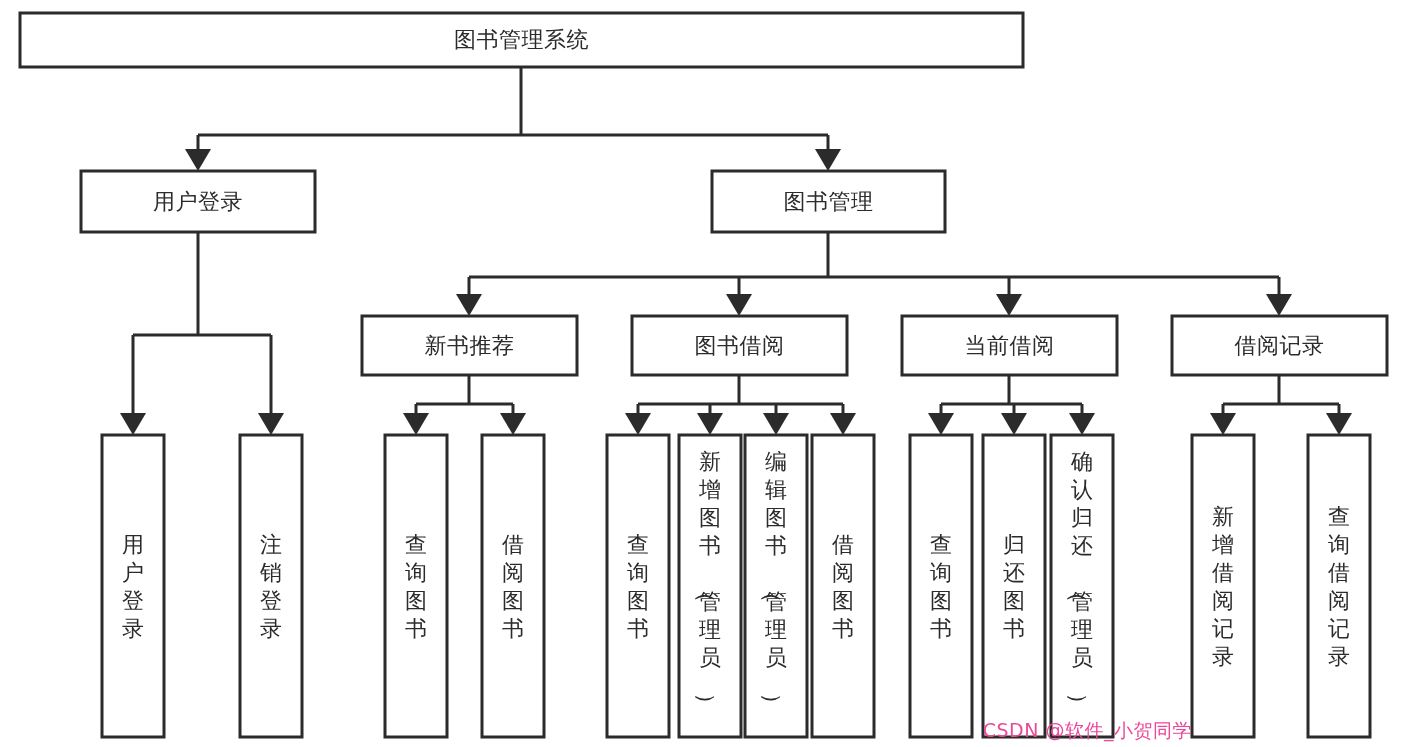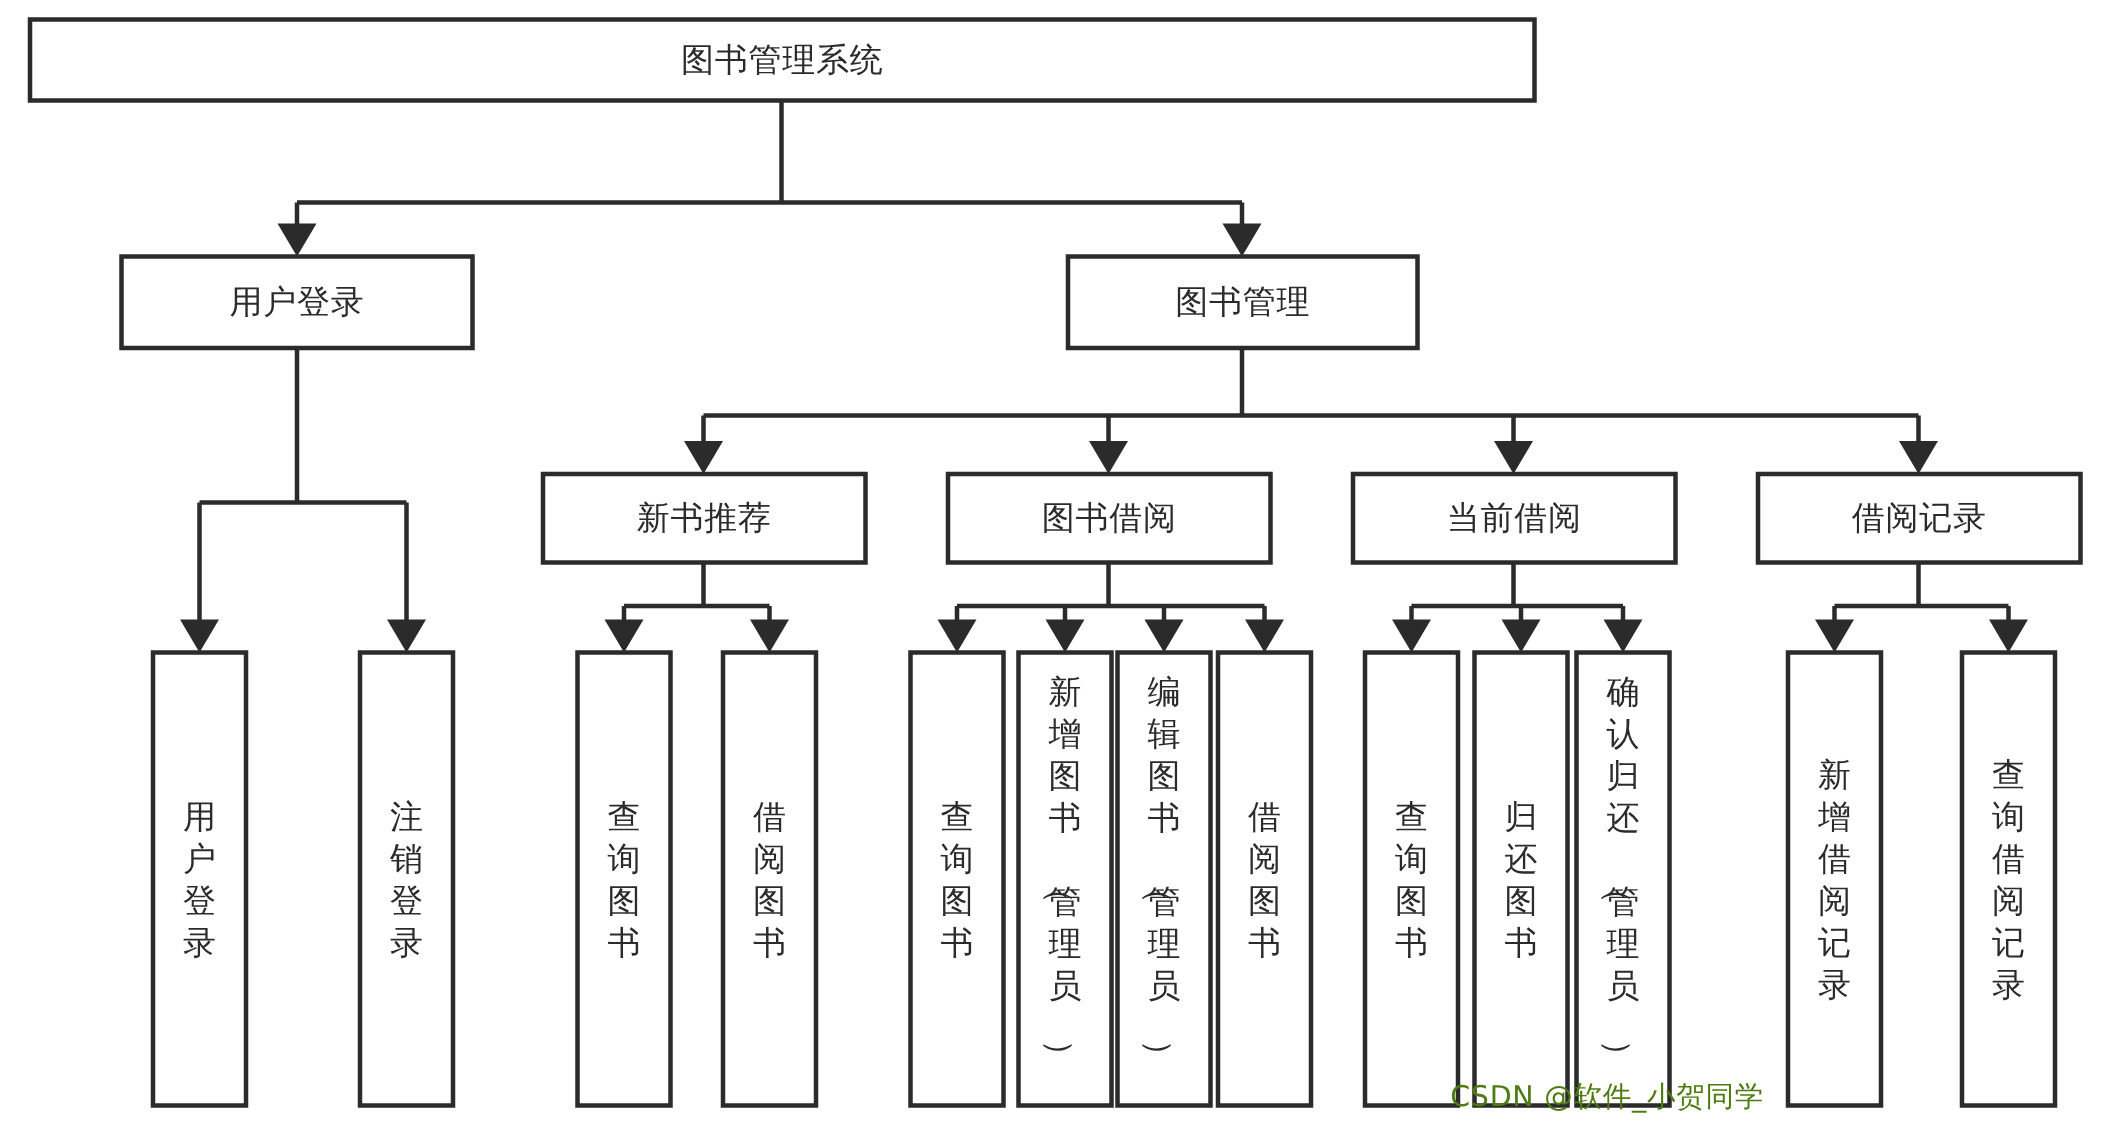--- a/index.html
+++ b/index.html
@@ -52,25 +52,25 @@
     stroke-width: 3;
     fill: none;
     stroke-linecap: butt;
   }
   .arrow-head {
     fill: #2b2b2b;
     stroke: none;
   }
   .watermark {
     position: absolute;
-    right: 22px;
+    right: 6px;
     bottom: 3px;
     font-family: "DejaVu Sans", "Liberation Sans", sans-serif;
     font-size: 19px;
-    color: #4d7c0f;
+    color: #ec4899;
     white-space: nowrap;
     pointer-events: none;
     letter-spacing: 0.5px;
   }
 </style>
 </head>
 <body>
 
 <div id="diagram-root">
   <svg class="flowchart" viewBox="0 0 1405 747" xmlns="http://www.w3.org/2000/svg">

